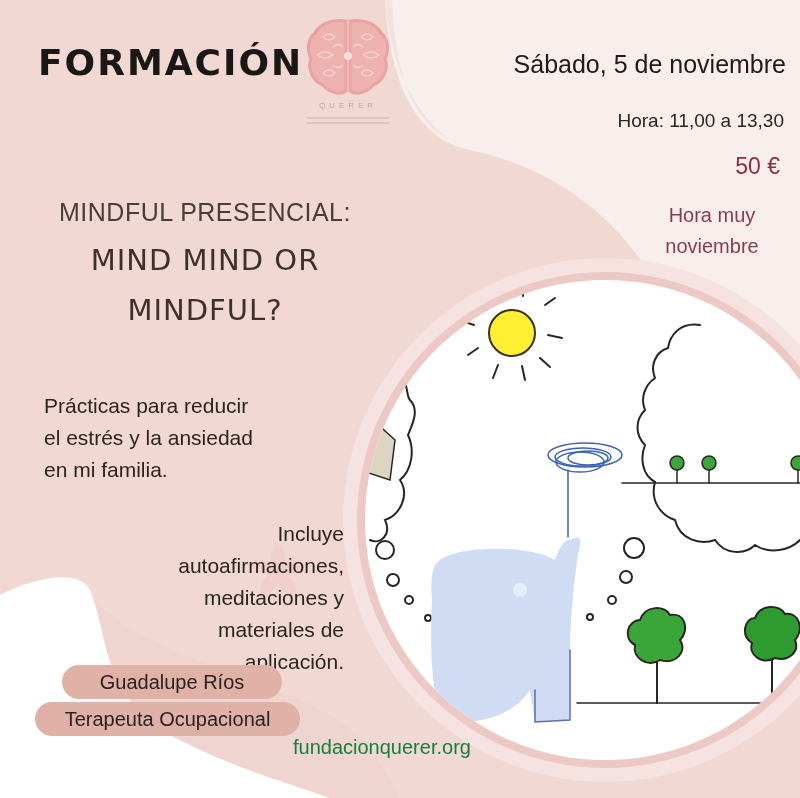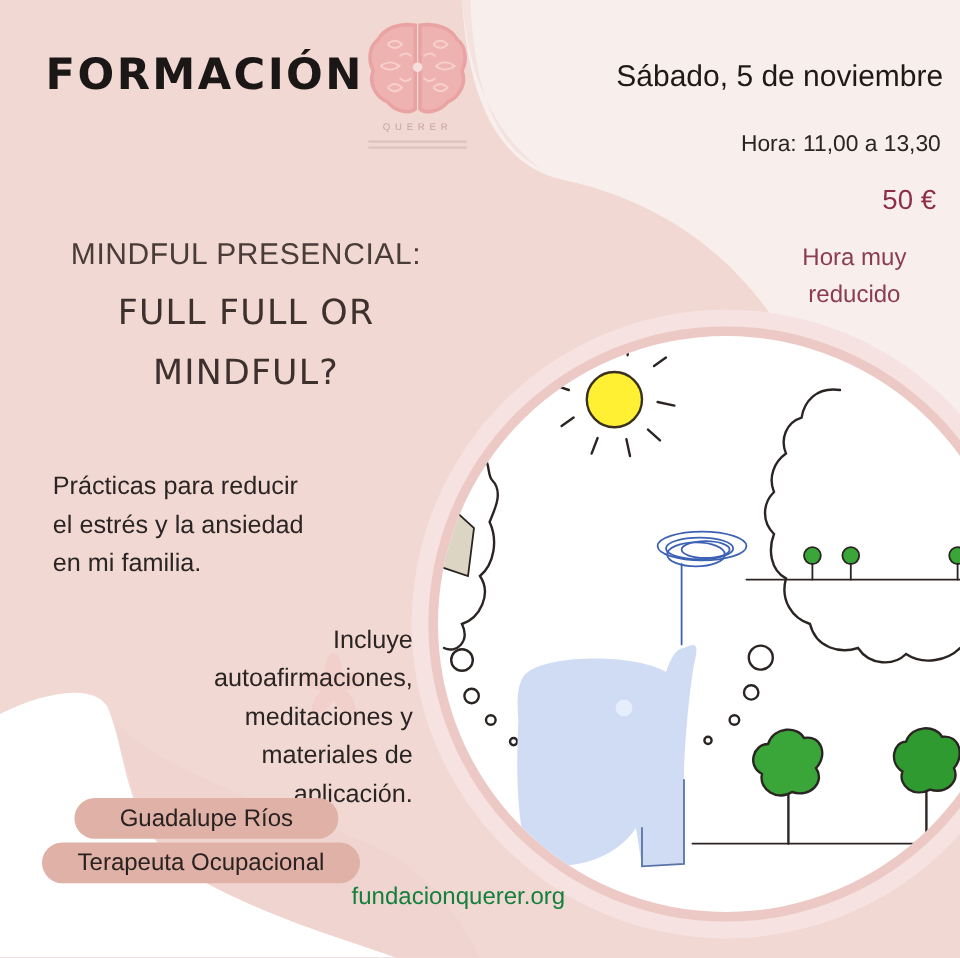--- a/index.html
+++ b/index.html
@@ -190,26 +190,26 @@
   <div class="logo-text">QUERER</div>
   <div class="logo-sub" style="top:102px"></div>
   <div class="logo-sub" style="top:107px"></div>
 </div>
 
 <div class="abs date">Sábado, 5 de noviembre</div>
 <div class="abs hora">Hora: 11,00 a 13,30</div>
 <div class="abs price">50 €</div>
 <div class="abs grupo">
   <div>Hora muy</div>
-  <div>reducido</div>
+  <div>noviembre</div>
 </div>
 
 <div class="abs taller">MINDFUL PRESENCIAL:</div>
 <div class="abs mind">
-  <div>FULL FULL OR</div>
+  <div>MIND MIND OR</div>
   <div>MINDFUL?</div>
 </div>
 
 <div class="abs body-text">
   <div>
     <div>Prácticas para reducir</div>
     <div>el estrés y la ansiedad</div>
     <div>en mi familia.</div>
   </div>
   <div class="para2">

